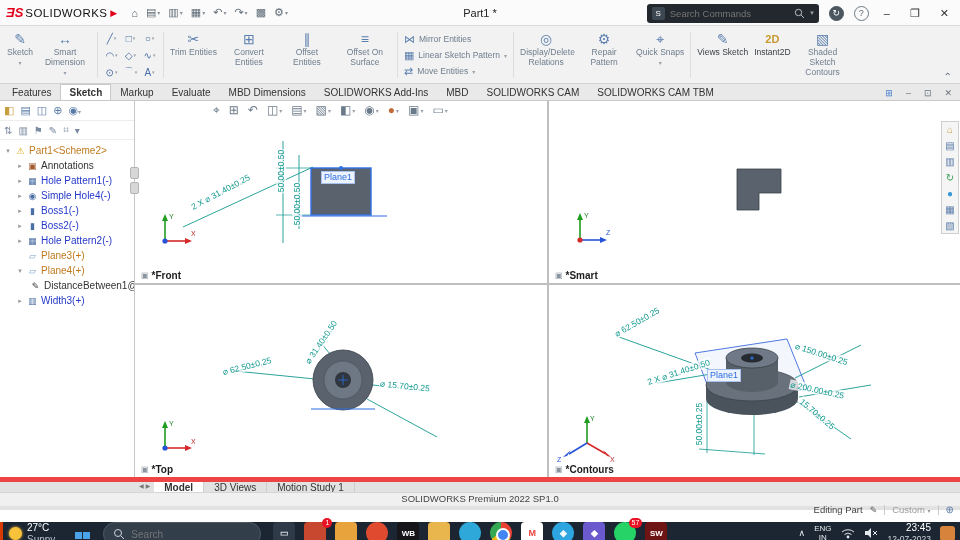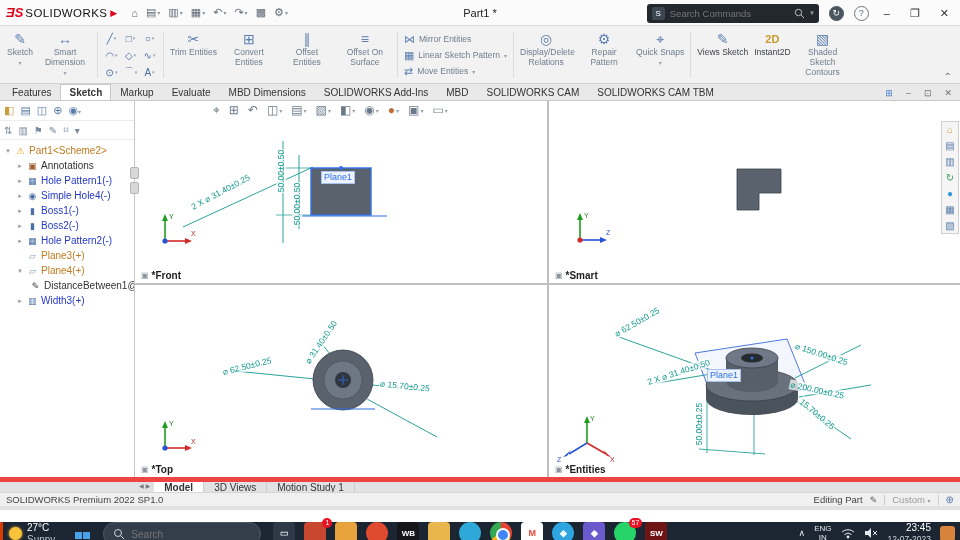--- a/index.html
+++ b/index.html
@@ -90,21 +90,21 @@
   .taskstrip .ap{color:#3a9ad9;}
 
   
   .doctabs{position:absolute;top:477px;left:0;right:0;height:33px;background:#e2e2e2;border-top:5px solid #ef4444;display:flex;align-items:flex-start;font-size:10px;z-index:25;}
   .dt-spacer{width:135px;background:#d9d9d9;border-right:1px solid #c6c6c6;}
   .dt-nav{display:flex;align-items:center;gap:2px;padding:0 4px;color:#777;font-size:6px;}
   .dtab{display:flex;align-items:center;padding:0 10px;color:#333;border-right:1px solid #cdcdcd;}
   .dtab.active{background:#fff;font-weight:bold;}
 
   
-  .statusbar{position:absolute;top:492px;left:0;right:0;height:14px;background:#f0f0f0;border-top:1px solid #d5d5d5;display:flex;align-items:center;font-size:9.5px;color:#444;padding:0 6px;z-index:25;}
+  .statusbar{position:absolute;top:492px;left:0;right:0;height:14px;background:#f0f0f0;border-top:1px solid #d5d5d5;display:flex;align-items:center;font-size:9.5px;color:#444;padding:0 6px;z-index:25;flex-direction:column;}
   .sb-right{margin-left:auto;display:flex;align-items:center;gap:7px;}
   .sb-right .pencil{font-size:9px;color:#555;}
   .sb-sep{width:1px;height:10px;background:#cbcbcb;}
   .sb-custom{color:#9a9a9a;}
   .sb-custom .car{font-size:6px;}
   .sb-globe{color:#5a7ca8;font-size:10px;}
 
   
   .taskbar{position:absolute;top:506px;left:0;right:0;height:34px;background:#1c2633;display:flex;align-items:flex-start;color:#fff;z-index:30;margin-top:16px;}
   .tk-accent{width:3px;height:100%;background:#d83b01;flex:none;}
@@ -519,21 +519,21 @@
     </svg>
     <div class="dim" style="left:62px;top:32px;transform:rotate(-30deg);">⌀ 62.50±0.25</div>
     <div class="dim" style="left:96px;top:82px;transform:rotate(-18deg);">2 X ⌀ 31.40±0.50</div>
     <div class="dim" style="left:244px;top:64px;transform:rotate(18deg);">⌀ 150.00±0.25</div>
     <div class="dim" style="left:240px;top:100px;transform:rotate(12deg);">⌀ 200.00±0.25</div>
     <div class="dim" style="left:246px;top:124px;transform:rotate(40deg);">15.70±0.25</div>
     <div class="dim" style="left:128px;top:134px;transform:rotate(-90deg);">50.00±0.25</div>
     <div class="ptag" style="left:158px;top:84px;">Plane1</div>
     <div class="vplabel">
       <span class="v­ic vic">▣</span>
-      <span>*Entities</span>
+      <span>*Contours</span>
     </div>
   </div>
 
   <div class="vdiv"></div>
   <div class="hdiv"></div>
 </div>
 
 <div class="doctabs">
   <div class="dt-spacer"></div>
   <div class="dt-nav">

